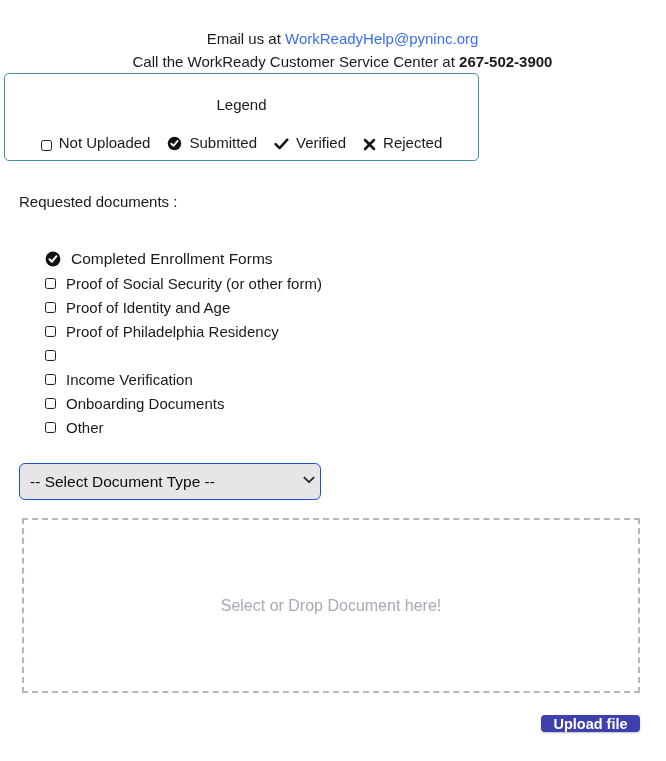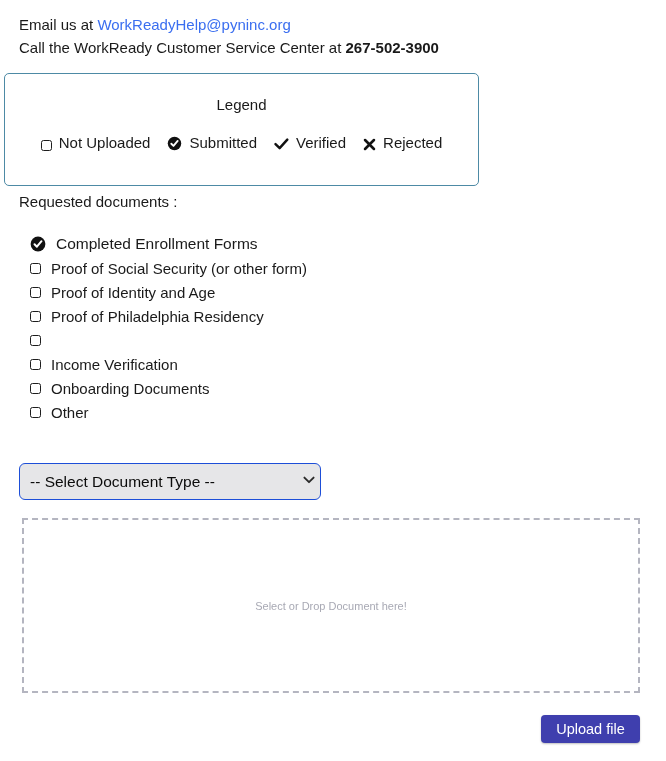--- a/index.html
+++ b/index.html
@@ -12,38 +12,39 @@
     height: 761px;
     font-family: "Liberation Sans", sans-serif;
     color: #1a1a1a;
     -webkit-font-smoothing: antialiased;
     position: relative;
     overflow: hidden;
   }
 
   
   .contact {
-    padding: 13px 0 0 19px;
+    padding: 27px 0 0 19px;
     font-size: 15px;
     line-height: 23px;
+    text-align: center;
   }
   .contact-line { white-space: nowrap; }
   .contact-link {
     color: #3a6ef0;
     text-decoration: none;
   }
   .phone { font-weight: bold; }
 
   
   .legend-box {
     position: absolute;
     left: 4px;
     top: 73px;
     width: 475px;
-    height: 113px;
+    height: 88px;
     border: 1.5px solid #4d8aa5;
     border-radius: 5px;
     box-sizing: border-box;
     background: #ffffff;
   }
   .legend-title {
     text-align: center;
     font-size: 15px;
     margin-top: 22px;
     color: #1a1a1a;
@@ -84,21 +85,21 @@
   .req-title {
     position: absolute;
     left: 19px;
     top: 193px;
     font-size: 15px;
   }
   .doc-list {
     position: absolute;
     left: 30px;
     top: 232px;
-    margin: 0;
+    margin: 15px;
     padding: 0;
     list-style: none;
   }
   .doc-item {
     display: flex;
     align-items: center;
     height: 24px;
     gap: 10px;
     font-size: 15px;
     color: #1a1a1a;
@@ -141,38 +142,38 @@
     height: 175px;
     box-sizing: border-box;
     border: 2px dashed #b4b5c0;
     display: flex;
     align-items: center;
     justify-content: center;
     background: #ffffff;
   }
   .dropzone-text {
     color: #a8a9b4;
-    font-size: 11px;
+    font-size: 16px;
     text-align: right;
   }
 
   
   .upload-btn {
     position: absolute;
     left: 541px;
     top: 715px;
     width: 99px;
-    height: 28px;
+    height: 17px;
     background: #3f3fae;
     color: #ffffff;
     border: none;
     border-radius: 4px;
     font-family: "Liberation Sans", sans-serif;
     font-size: 14.5px;
-    font-weight: normal;
+    font-weight: bold;
     cursor: pointer;
     box-shadow: 0 1px 2px rgba(0,0,0,0.25);
   }
 </style>
 </head>
 <body>
 
 <div class="contact">
   <div class="contact-line"><span>Email us at </span><a href="#" class="contact-link">WorkReadyHelp@pyninc.org</a></div>
   <div class="contact-line"><span>Call the WorkReady Customer Service Center at </span><span class="phone">267-502-3900</span></div>

